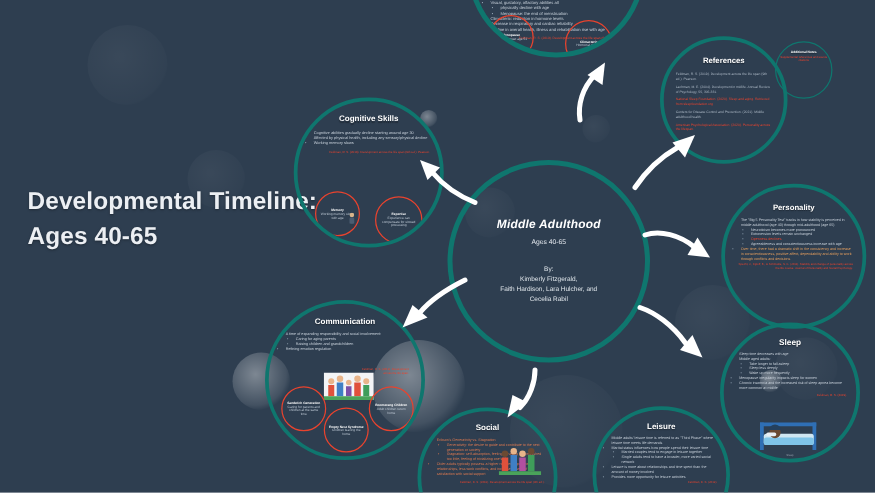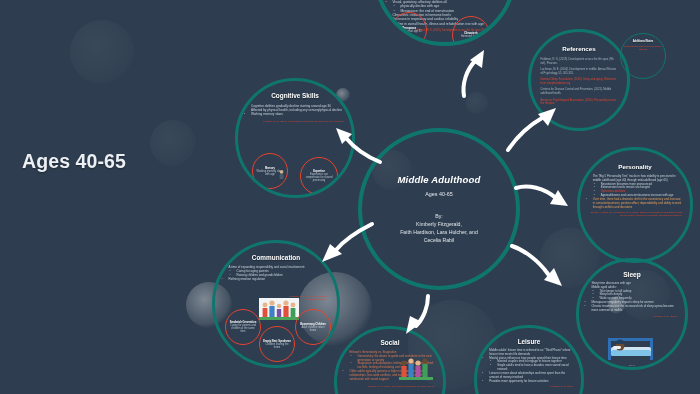--- a/index.html
+++ b/index.html
@@ -132,20 +132,21 @@
   <div class="bokeh bright" style="left:298px; top:272px; width:74px;  height:74px;"></div>
   <div class="bokeh dim" style="left:408px; top:300px; width:90px;  height:90px;"></div>
   <div class="bokeh dim" style="left:540px; top:228px; width:60px;  height:60px;"></div>
   <div class="bokeh dim" style="left:620px; top:270px; width:50px;  height:50px;"></div>
   <div class="bokeh dim" style="left:372px; top:150px; width:40px;  height:40px;"></div>
   <div class="bokeh bright" style="left:608px; top:296px; width:18px;  height:18px;"></div>
   <div class="bokeh bright" style="left:336px; top:88px;  width:14px;  height:14px;"></div>
   <div class="bokeh dim" style="left:466px; top:92px;  width:22px;  height:22px;"></div>
 
   <div id="deck-title">
+    <div>Developmental Timeline:</div>
     <div>Ages 40-65</div>
   </div>
 
   <div class="bubble thick" style="left:374px; top:-96px; width:142px; height:142px;">
     <div class="b-body" style="font-size:3.3px; margin-top:92px;">
       <ul>
         <li>Visual, gustatory, olfactory abilities all</li>
         <li class="sub">physically decline with age</li>
         <li class="sub">Menopause: the end of menstruation</li>
         <li>Climacteric: reduction in hormone levels</li>

